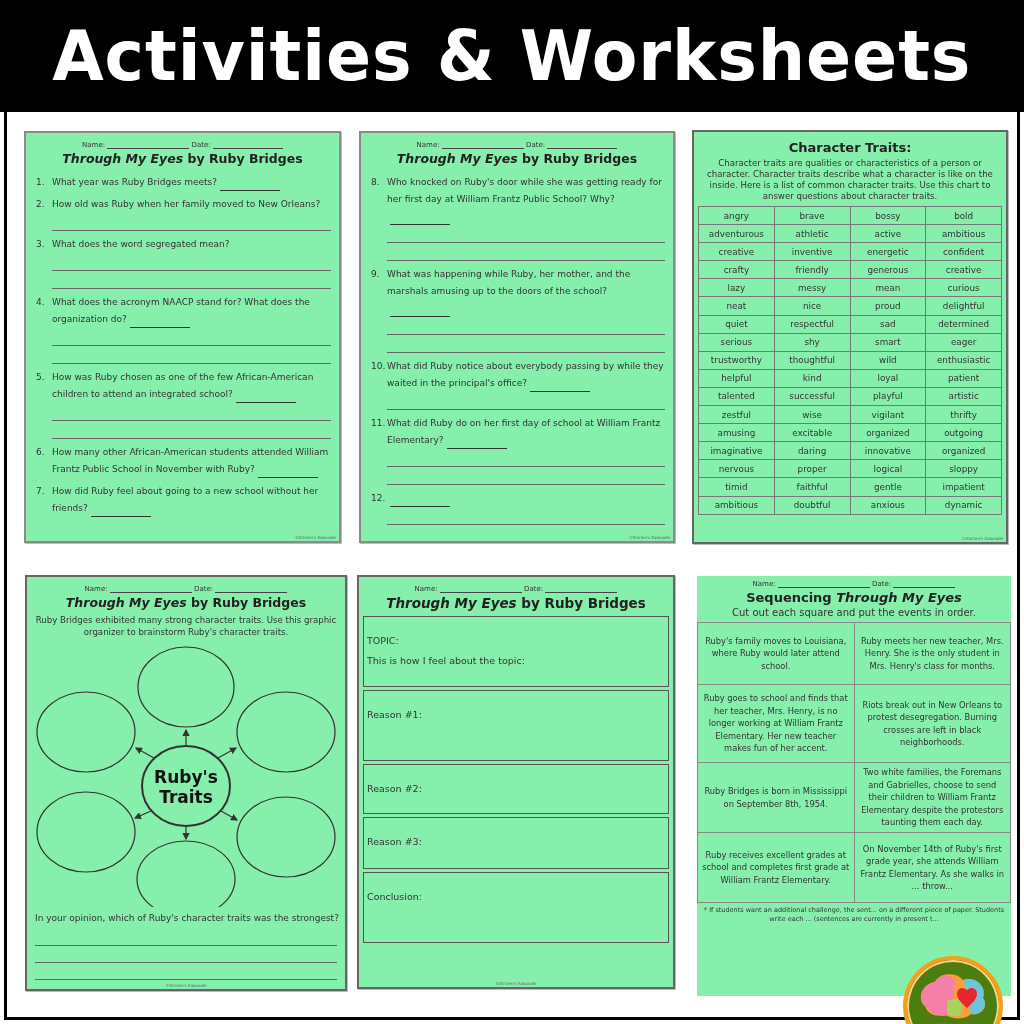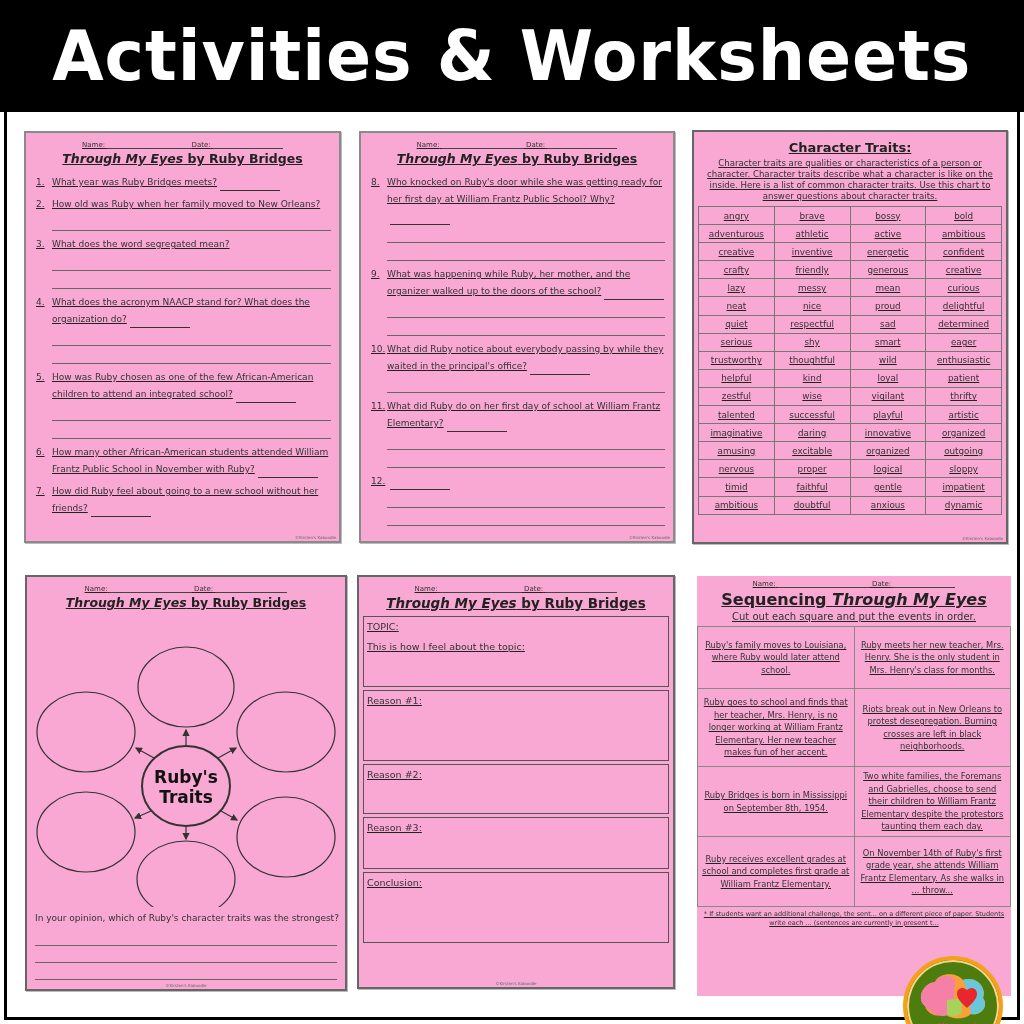--- a/index.html
+++ b/index.html
@@ -7,22 +7,22 @@
   body { font-family: "DejaVu Sans", sans-serif; color: #222; position: relative; }
 
   .banner { position: absolute; left: 0; top: 0; width: 1024px; height: 112px; background: #000;
     display: flex; align-items: center; justify-content: center; }
   .banner h1 { color: #fff; font-family: "DejaVu Sans", sans-serif; font-weight: bold;
     font-size: 70px; letter-spacing: 1px; line-height: 1; transform: scaleX(0.95); }
 
   .frame { position: absolute; left: 4px; top: 112px; width: 1016px; height: 908px;
     border: 3px solid #000; border-top: none; background: #fff; }
 
-  .sheet { position: absolute; background: #f9a8d4; border: 2px solid #8a8a8a;
-    box-shadow: 1px 1px 0 #bbb; overflow: hidden; text-decoration: underline; }
+  .sheet { position: absolute; background: #86efac; border: 2px solid #8a8a8a;
+    box-shadow: 1px 1px 0 #bbb; overflow: hidden; }
 
   .namedate { font-size: 7px; color: #333; text-align: center; margin-top: 8px; height: 9px; white-space: nowrap; }
   .namedate .blank { display: inline-block; border-bottom: 1px solid #444; vertical-align: bottom; height: 7px; }
   .ws-title { text-align: center; font-weight: bold; font-size: 12.5px; margin-top: 1px; white-space: nowrap; }
   .ws-title i { font-style: italic; }
 
   .qlist { margin: 8px 8px 0 10px; font-size: 9px; line-height: 17px; color: #333; }
   .q { display: flex; }
   .q .num { width: 16px; flex: none; }
   .q .txt { flex: 1; }
@@ -38,26 +38,26 @@
   table.traits td { border: 1px solid #777; text-align: center; font-size: 8.8px; height: 18.1px; color: #333; width: 25%; }
 
   
   .intro { text-align: center; font-size: 8.6px; line-height: 12px; margin: 4px 8px 0; color: #333; }
   .organizer { position: absolute; left: 0; top: 60px; width: 326px; height: 270px; }
   .opinion { position: absolute; left: 8px; top: 336px; font-size: 9px; color: #333; white-space: nowrap; }
   .olines { position: absolute; left: 8px; right: 8px; top: 352px; }
   .olines div { border-bottom: 1px solid #666; height: 17px; }
 
   
-  .box { border: 1.5px solid #555; margin: 0 4px 3px; padding: 4px 3px; font-size: 9.5px; color: #333; }
+  .box { border: 1.5px solid #555; margin: 0 4px 3px; padding: 18px 3px; font-size: 9.5px; color: #333; }
   .box .sub { margin-top: 9px; }
 
   
   .seq-sheet { border: none; box-shadow: none; }
-  .seq-title { text-align: center; font-weight: bold; font-size: 16px; margin-top: 1px; }
+  .seq-title { text-align: center; font-weight: bold; font-size: 13px; margin-top: 1px; }
   .seq-title i { font-style: italic; }
   .seq-inst { text-align: center; font-size: 10px; margin-top: 2px; color: #333; }
   table.seq { width: 100%; margin-top: 4px; border-collapse: collapse; }
   table.seq td { border: 1px solid #888; text-align: center; font-size: 8.3px; line-height: 12.5px;
     padding: 3px 4px; vertical-align: middle; width: 50%; color: #333; }
   .footnote { text-align: center; font-size: 6.5px; line-height: 8.5px; margin-top: 3px; color: #333; }
 
   .logo { position: absolute; left: 903px; top: 956px; width: 100px; height: 100px; border-radius: 50%;
     background: #4d7c0f; border: 4px solid #f5a01a; box-shadow: 0 0 0 2px #fbd38a inset; overflow: hidden; }
 </style>
@@ -136,21 +136,21 @@
   <div class="qlist">
       <div class="q">
         <span class="num">8.</span>
         <span class="txt"><span>Who knocked on Ruby's door while she was getting ready for her first day at William Frantz Public School?  Why?</span><span class="fill" style="width: 60px; margin-left: 3px;"></span></span>
       </div>
       <div class="line"></div>
       <div class="line"></div>
       <div style="height: 5px;"></div>
       <div class="q">
         <span class="num">9.</span>
-        <span class="txt"><span>What was happening while Ruby, her mother, and the organizer walked up to the doors of the school?</span><span class="fill" style="width: 60px; margin-left: 3px;"></span></span>
+        <span class="txt"><span>What was happening while Ruby, her mother, and the marshals amusing up to the doors of the school?</span><span class="fill" style="width: 60px; margin-left: 3px;"></span></span>
       </div>
       <div class="line"></div>
       <div class="line"></div>
       <div style="height: 5px;"></div>
       <div class="q">
         <span class="num">10.</span>
         <span class="txt"><span>What did Ruby notice about everybody passing by while they waited in the principal's office?</span><span class="fill" style="width: 60px; margin-left: 3px;"></span></span>
       </div>
       <div class="line"></div>
       <div style="height: 5px;"></div>
@@ -230,44 +230,44 @@
           <td>wild</td>
           <td>enthusiastic</td>
         </tr>
         <tr>
           <td>helpful</td>
           <td>kind</td>
           <td>loyal</td>
           <td>patient</td>
         </tr>
         <tr>
+          <td>talented</td>
+          <td>successful</td>
+          <td>playful</td>
+          <td>artistic</td>
+        </tr>
+        <tr>
           <td>zestful</td>
           <td>wise</td>
           <td>vigilant</td>
           <td>thrifty</td>
         </tr>
         <tr>
-          <td>talented</td>
-          <td>successful</td>
-          <td>playful</td>
-          <td>artistic</td>
+          <td>amusing</td>
+          <td>excitable</td>
+          <td>organized</td>
+          <td>outgoing</td>
         </tr>
         <tr>
           <td>imaginative</td>
           <td>daring</td>
           <td>innovative</td>
           <td>organized</td>
         </tr>
         <tr>
-          <td>amusing</td>
-          <td>excitable</td>
-          <td>organized</td>
-          <td>outgoing</td>
-        </tr>
-        <tr>
           <td>nervous</td>
           <td>proper</td>
           <td>logical</td>
           <td>sloppy</td>
         </tr>
         <tr>
           <td>timid</td>
           <td>faithful</td>
           <td>gentle</td>
           <td>impatient</td>
@@ -284,20 +284,21 @@
 </div>
 
 <div class="sheet" style="left:25px;top:575px;width:322px;height:416px;border-color:#666;">
   <div class="namedate">
     <span>Name:</span>
     <span class="blank" style="width:82px"></span>
     <span>Date:</span>
     <span class="blank" style="width:72px"></span>
   </div>
   <div class="ws-title"><i>Through My Eyes</i><span> by Ruby Bridges</span></div>
+  <div class="intro">Ruby Bridges exhibited many strong character traits.  Use this graphic organizer to brainstorm Ruby's character traits.</div>
   <svg class="organizer" viewBox="0 0 322 270">
     <defs>
         <marker id="ah" markerWidth="6" markerHeight="6" refX="5" refY="3" orient="auto">
           <path d="M0,0 L6,3 L0,6 z" fill="#333"></path>
         </marker>
       </defs>
     <g fill="none" stroke="#333" stroke-width="1.2">
       <ellipse cx="157" cy="50" rx="48" ry="40"></ellipse>
       <ellipse cx="57" cy="95" rx="49" ry="40"></ellipse>
       <ellipse cx="257" cy="95" rx="49" ry="40"></ellipse>

